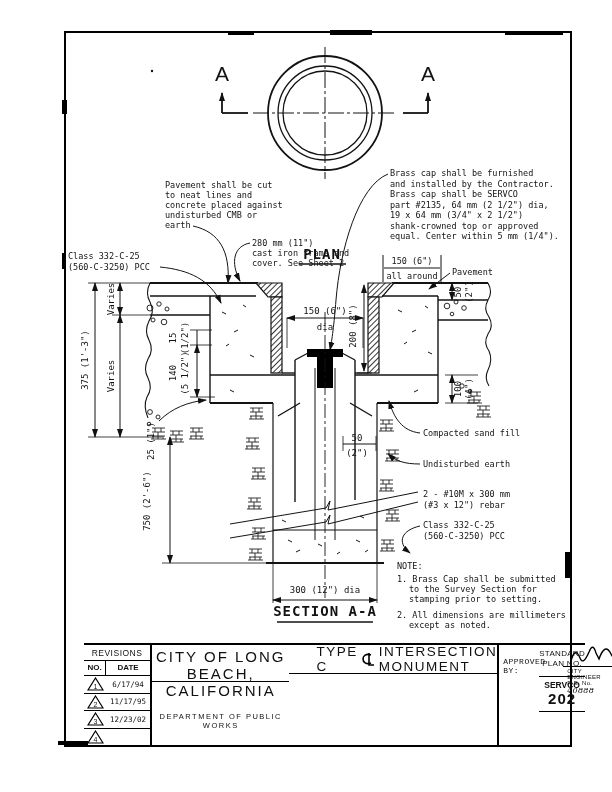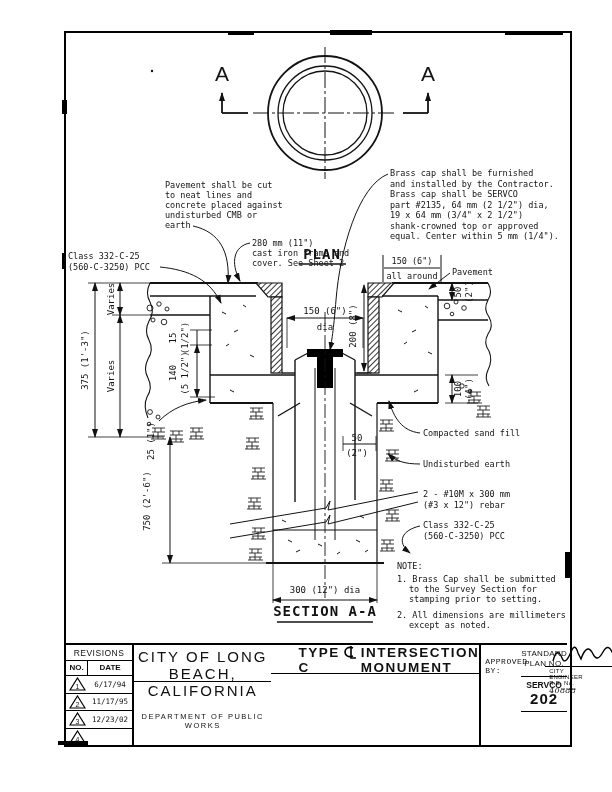--- a/index.html
+++ b/index.html
@@ -4,36 +4,36 @@
 <style>
   html,body{margin:0;padding:0;background:#e8e8e8;}
   .page{position:relative;width:612px;height:792px;background:#fff;font-family:"DejaVu Sans Mono",monospace;color:#111;overflow:hidden;}
   .sheet-border{position:absolute;left:64px;top:31px;width:504px;height:712px;border:2.5px solid #000;}
   svg text{fill:#131313;}
   .t{font-family:"DejaVu Sans Mono",monospace;font-size:8.5px;}
   .t9{font-family:"DejaVu Sans Mono",monospace;font-size:9px;}
   .big{font-family:"Liberation Sans",sans-serif;font-size:21px;}
   .h1{font-family:"DejaVu Sans Mono",monospace;font-size:14px;font-weight:bold;letter-spacing:1px;}
   
-  .tb{position:absolute;left:66px;top:643px;width:501px;height:100px;border-top:2px solid #000;display:flex;font-family:"Liberation Sans",sans-serif;}
+  .tb{position:absolute;left:84px;top:643px;width:501px;height:100px;border-top:2px solid #000;display:flex;font-family:"Liberation Sans",sans-serif;}
   .tb *{box-sizing:border-box;}
   .col-rev{width:69px;border-right:2px solid #000;display:flex;flex-direction:column;}
   .rev-hdr{height:16px;border-bottom:1.5px solid #000;font-size:8.5px;text-align:center;line-height:16px;letter-spacing:.5px;}
   .rev-sub{height:15px;border-bottom:1.5px solid #000;display:flex;font-size:8px;font-weight:bold;align-items:flex-end;}
   .rev-sub .no{width:22px;border-right:1.5px solid #000;text-align:center;line-height:15px;}
   .rev-sub .dt{flex:1;text-align:center;line-height:15px;}
   .rev-row{flex:1;border-bottom:1.5px solid #000;display:flex;align-items:center;}
   .rev-row:last-child{border-bottom:none;}
   .rev-row .tri{width:22px;display:flex;justify-content:center;}
   .rev-row .date{flex:1;font-family:"DejaVu Sans Mono",monospace;font-size:7.5px;text-align:center;}
   .col-mid{width:352px;border-right:2px solid #000;display:flex;}
   .mid-city{height:37px;border-bottom:1.5px solid #000;text-align:center;padding-top:3px;}
   .city-name{font-size:15px;letter-spacing:2px;}
   .dept{font-size:7.5px;letter-spacing:1.5px;margin-top:13px;}
-  .mid-title{height:29px;border-bottom:1.5px solid #000;display:flex;justify-content:center;font-size:13.5px;font-weight:bold;letter-spacing:1.5px;padding-left:27px;}
+  .mid-title{height:29px;border-bottom:1.5px solid #000;display:flex;align-items:center;justify-content:center;font-size:13.5px;font-weight:normal;letter-spacing:1.5px;padding-left:27px;}
   .clsym{position:relative;display:inline-block;width:13px;height:15px;margin:0 4px;}
   .mid-appr{flex:1;position:relative;font-size:8px;}
   .appr-label{position:absolute;left:6px;top:12px;letter-spacing:.5px;font-family:Liberation Mono, monospace;}
   .sig-line{position:absolute;left:66px;top:21px;width:230px;border-bottom:1.2px solid #000;}
   .sig{position:absolute;left:70px;top:-2px;}
   .eng-line{position:absolute;left:70px;top:23px;font-size:6px;letter-spacing:.3px;}
   .eng-no{font-family:"DejaVu Serif",serif;font-style:italic;font-size:8px;}
   .date-part{position:absolute;left:305px;top:12px;}
   .date-val{font-family:"DejaVu Serif",serif;font-style:italic;font-size:11px;display:inline-block;transform:rotate(-4deg);border-bottom:1.2px solid #000;padding:0 6px;}
   .exdate{position:absolute;left:305px;top:25px;font-size:5.5px;}

